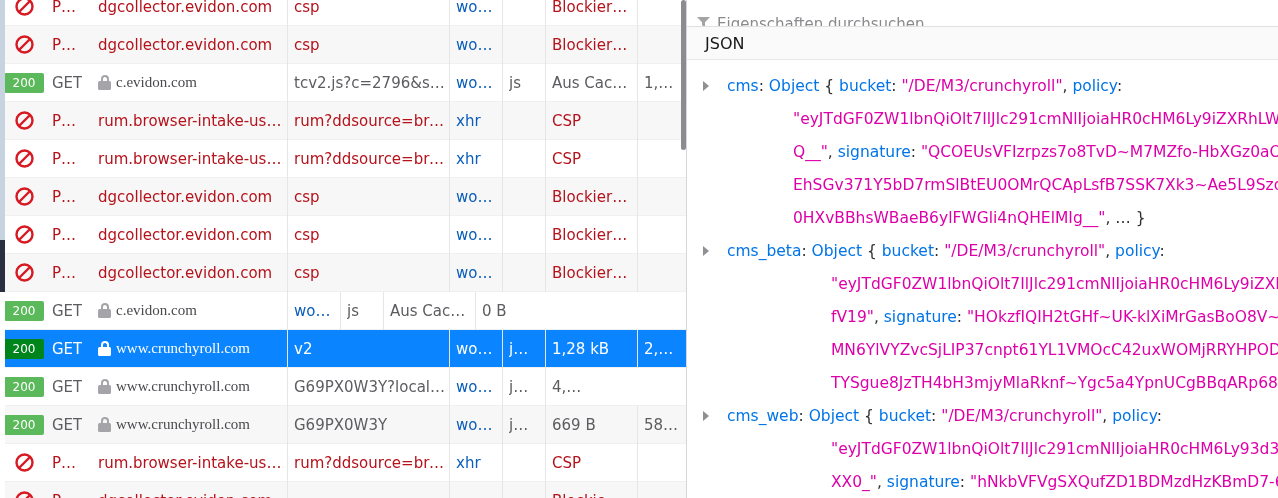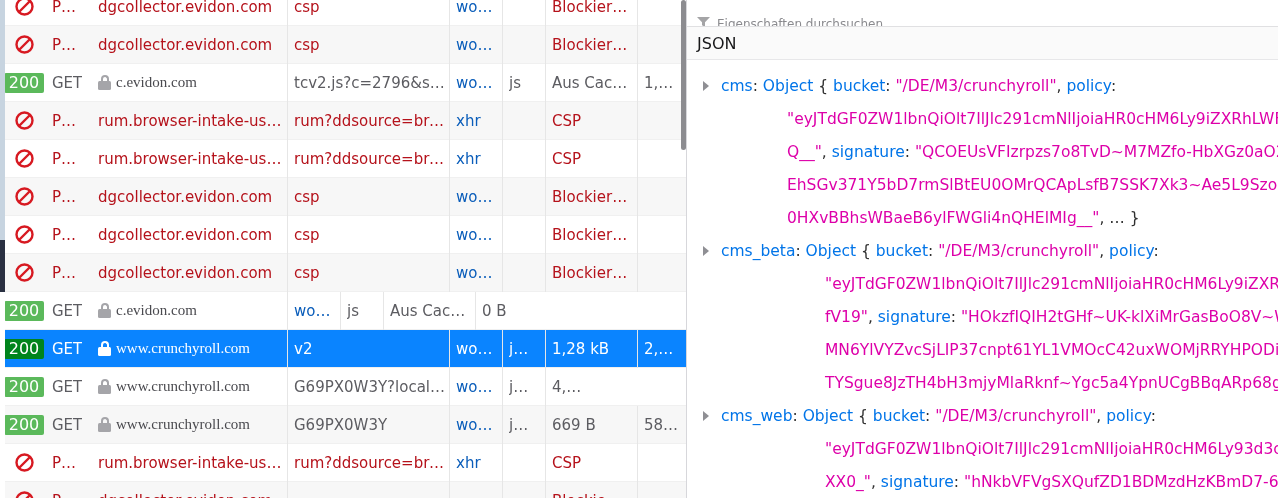--- a/index.html
+++ b/index.html
@@ -40,21 +40,21 @@
   .blocked .c-file,.blocked .c-type,.blocked .c-transferred,.blocked .c-size{color:#b5121b;}
   .ok .c-method,.ok .c-domain,.ok .c-file,.ok .c-type,
   .ok .c-transferred,.ok .c-size{color:#5c5c61;}
   .ok .c-domain{color:#4a4a4f;font-family:Liberation Serif, serif;}
   .c-initiator{color:#0a5dba;}
   .row.selected .c,.row.selected .c-initiator{color:#ffffff;}
 
   
   .badge{
     display:inline-block;min-width:34px;text-align:center;
-    font-size:16px;line-height:20px;border-radius:2px;
+    font-size:12px;line-height:20px;border-radius:2px;
     color:#fff;background:#5bb95b;padding:0 3px;font-weight:400;
   }
   .row.selected .badge{background:#00841c;}
 
   
   .blk-icon{width:19px;height:19px;display:inline-block;position:relative;}
   .blk-icon svg{display:block;}
 
   
   .lock{display:inline-block;width:13px;height:15px;margin-right:5px;position:relative;flex:0 0 13px;}
@@ -79,33 +79,33 @@
 
   
   .json-panel{position:relative;flex:1 1 auto;height:498px;background:#ffffff;overflow:hidden;}
 
   .search-strip{
     position:relative;height:27px;display:flex;align-items:flex-end;
     background:#ffffff;border-bottom:1px solid #e0e0e2;box-sizing:border-box;
     padding:0 10px 2px 10px;overflow:hidden;
   }
   .filter-ico{width:13px;height:11px;margin-right:7px;opacity:.55;flex:0 0 13px;}
-  .search-strip .txt{color:#8a8a8e;font-size:12px;line-height:16px;
+  .search-strip .txt{color:#8a8a8e;font-size:15px;line-height:16px;
     position:relative;top:8px;white-space:nowrap;}
 
-  .json-head{height:33px;display:flex;align-items:center;padding-left:10px;
+  .json-head{height:33px;display:flex;align-items:center;padding-left:18px;
     background:#fafafa;border-bottom:1px solid #e7e7e9;box-sizing:border-box;
     font-size:16px;color:#18181a;}
 
   .json-body{padding:10px 0 0 0;font-size:15.5px;line-height:33px;}
   .jline{display:flex;align-items:flex-start;white-space:nowrap;overflow:hidden;height:33px;}
   .twisty{width:16px;flex:0 0 16px;margin-left:14px;margin-right:4px;position:relative;top:10px;}
   .twisty svg{display:block;}
   .jline.cont .twisty{visibility:hidden;}
-  .jtext{overflow:hidden;white-space:nowrap;}
+  .jtext{overflow:hidden;white-space:nowrap;margin-left:6px;}
   .jindent{display:inline-block;}
 
   .k{color:#0074e8;}
   .k2{color:#0074e8;}
   .p{color:#dd00a9;}
   .n{color:#303030;}
   .obj{color:#0074e8;}
 </style>
 </head>
 <body>

